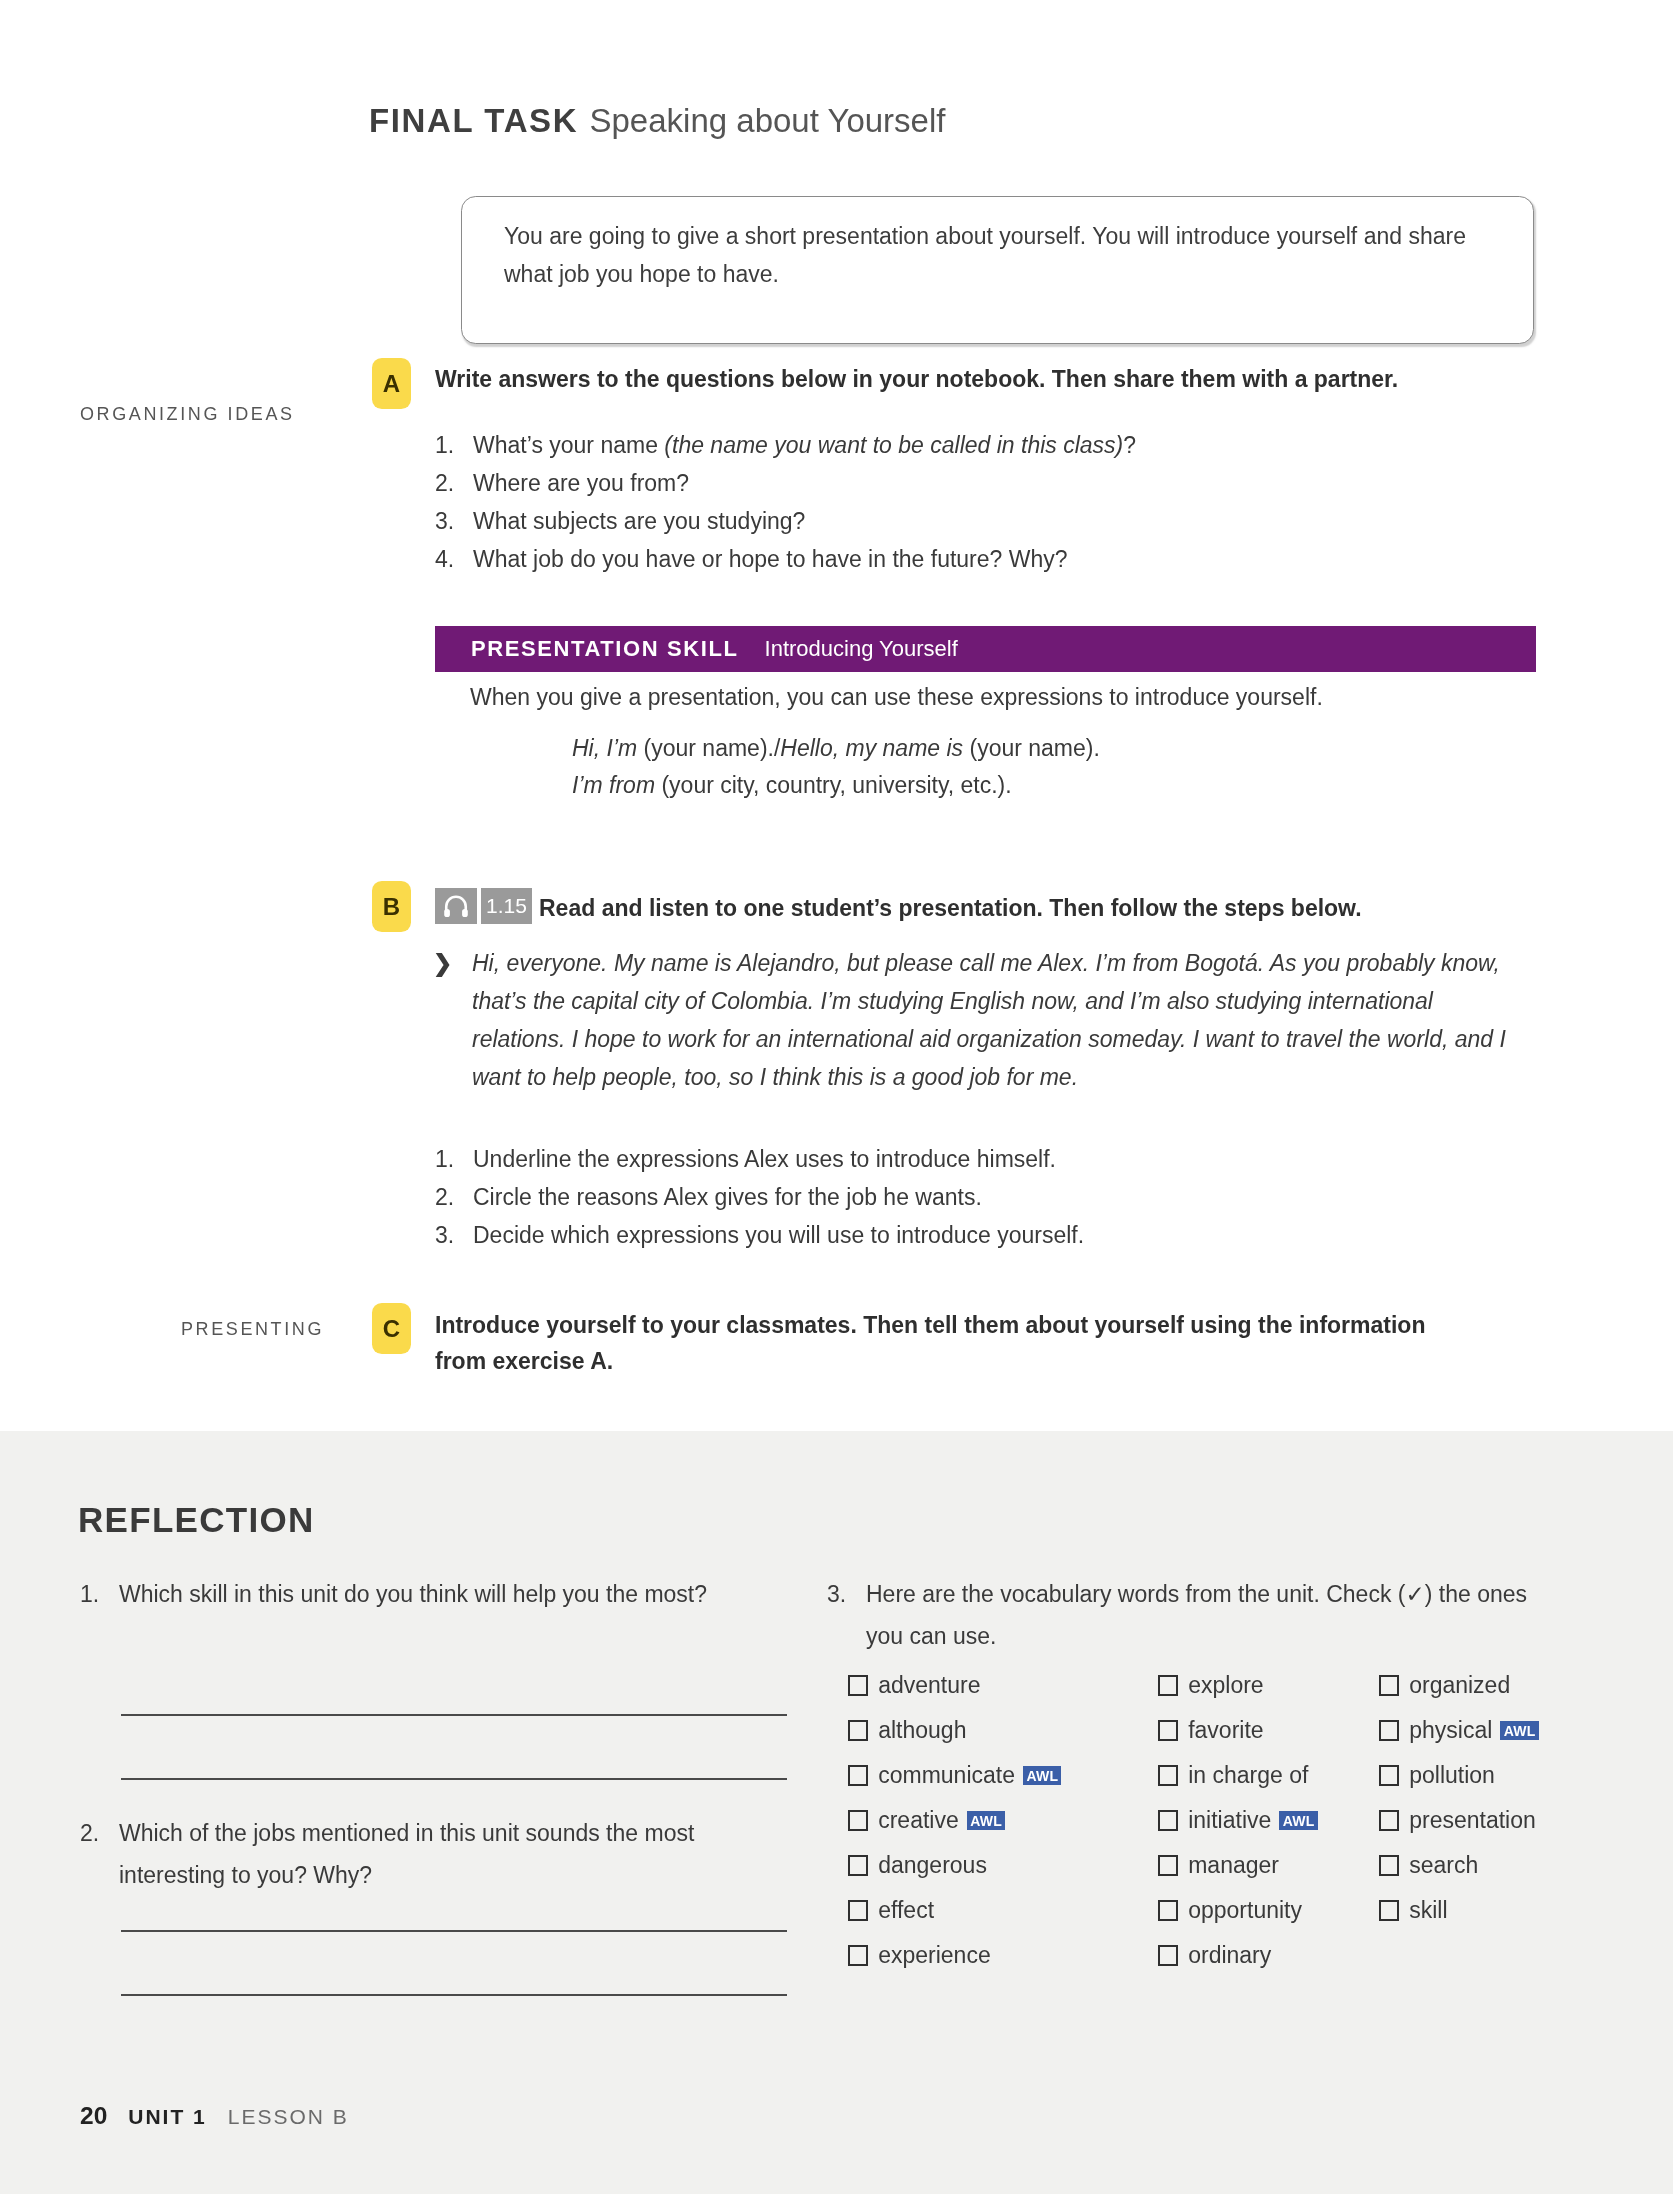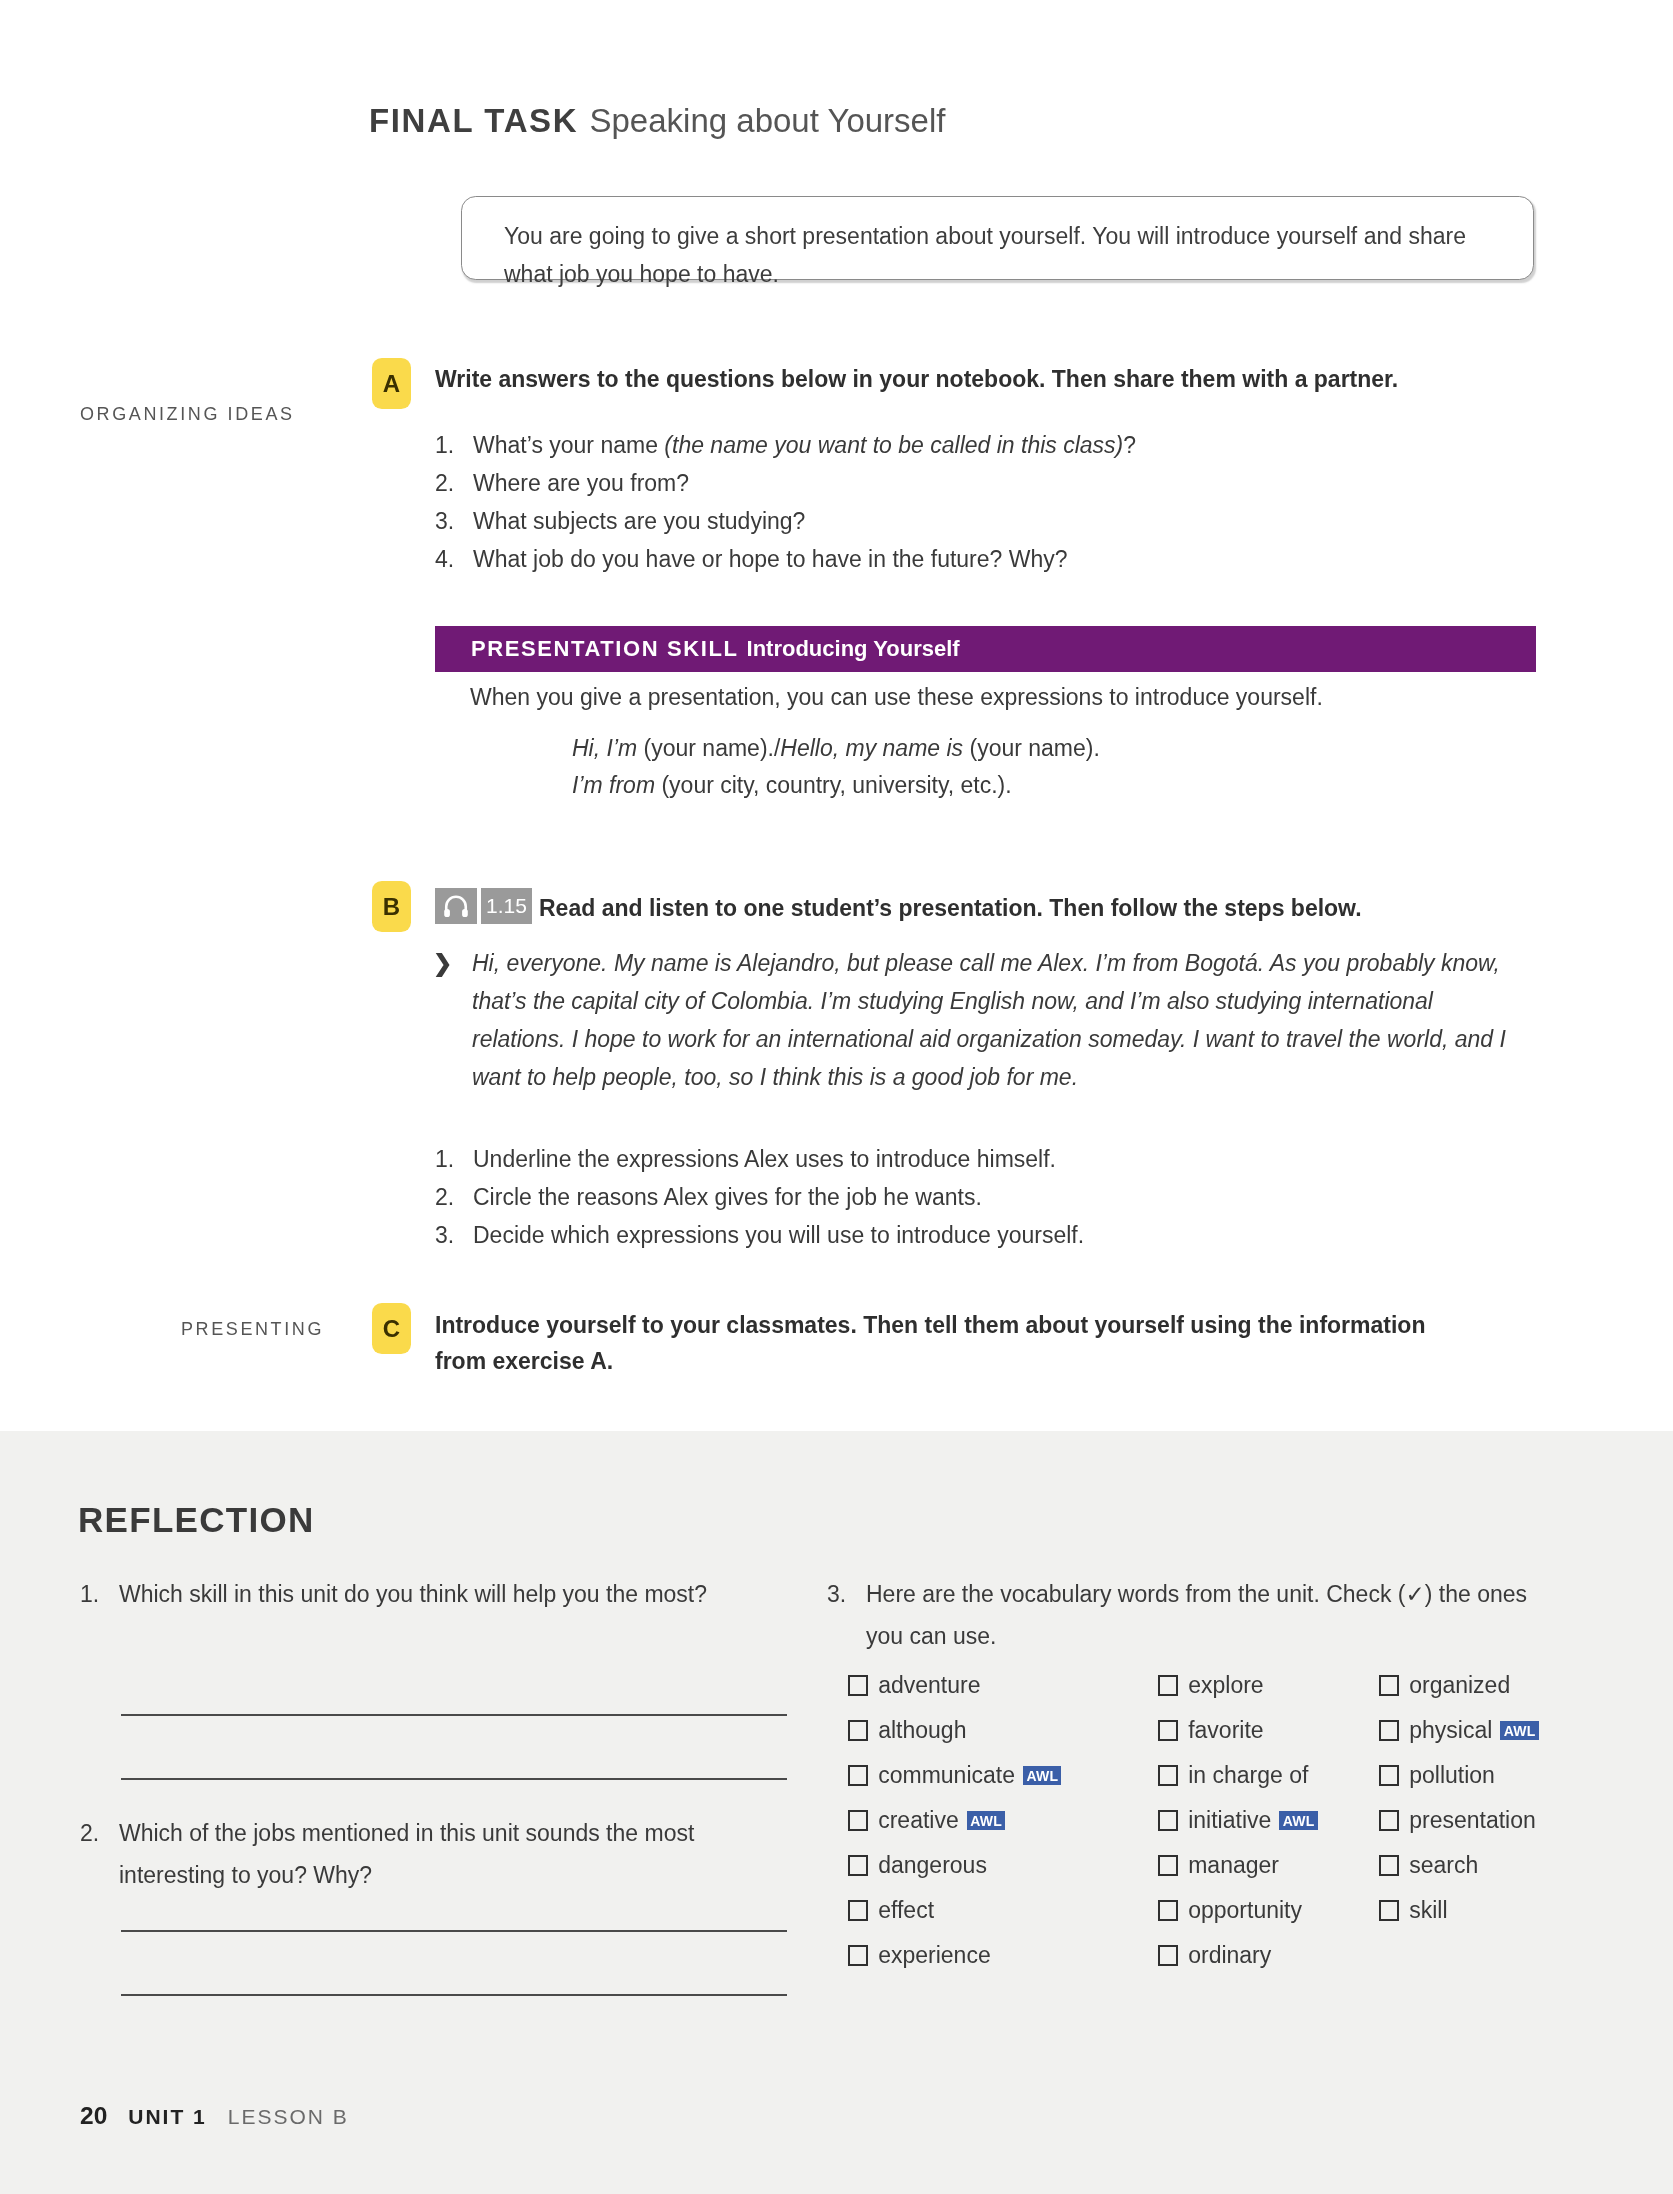--- a/index.html
+++ b/index.html
@@ -45,21 +45,21 @@
     font-weight: 400;
     color: #555555;
     margin-left: 11.4px;
   }
 
   .task-box {
     position: absolute;
     left: 461px;
     top: 196px;
     width: 1073px;
-    height: 84px;
+    height: 148px;
     border: 1.6px solid #8a8a8a;
     border-radius: 14.7px;
     background: #ffffff;
     box-shadow: 1.6px 2.5px 1.6px rgba(120,120,120,0.35);
   }
   .task-box-text {
     position: absolute;
     left: 42px;
     top: 19.6px;
     width: 980px;
@@ -124,24 +124,24 @@
     align-items: center;
   }
   .skill-banner .sb-title {
     margin-left: 36px;
     color: #ffffff;
     font-weight: bold;
     font-size: 22px;
     letter-spacing: 1.6px;
   }
   .skill-banner .sb-sub {
-    margin-left: 8px;
+    margin-left: 26px;
     color: #ffffff;
     font-size: 22px;
-    font-weight: 700;
+    font-weight: 400;
   }
   .skill-body {
     position: absolute;
     left: 470px;
     top: 678px;
     width: 1062px;
     font-size: 23px;
     line-height: 38px;
     color: #3a3a3a;
   }

